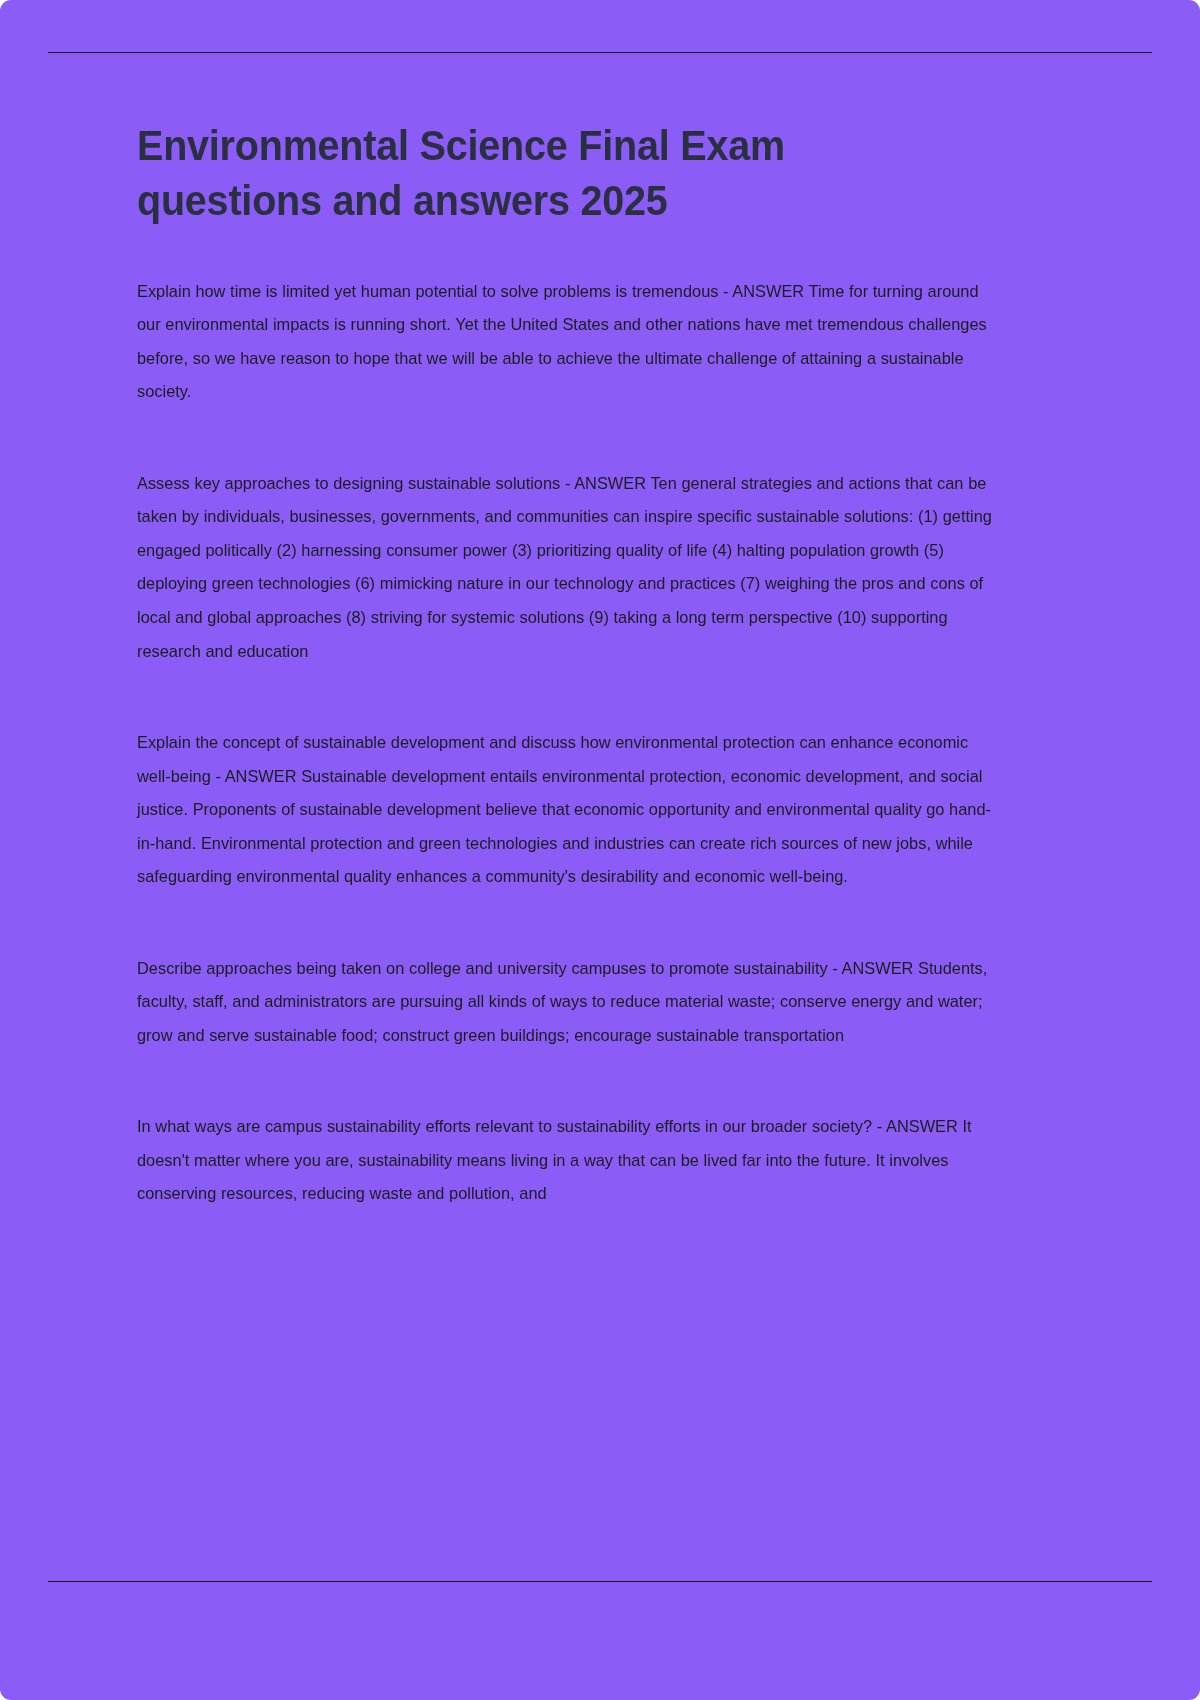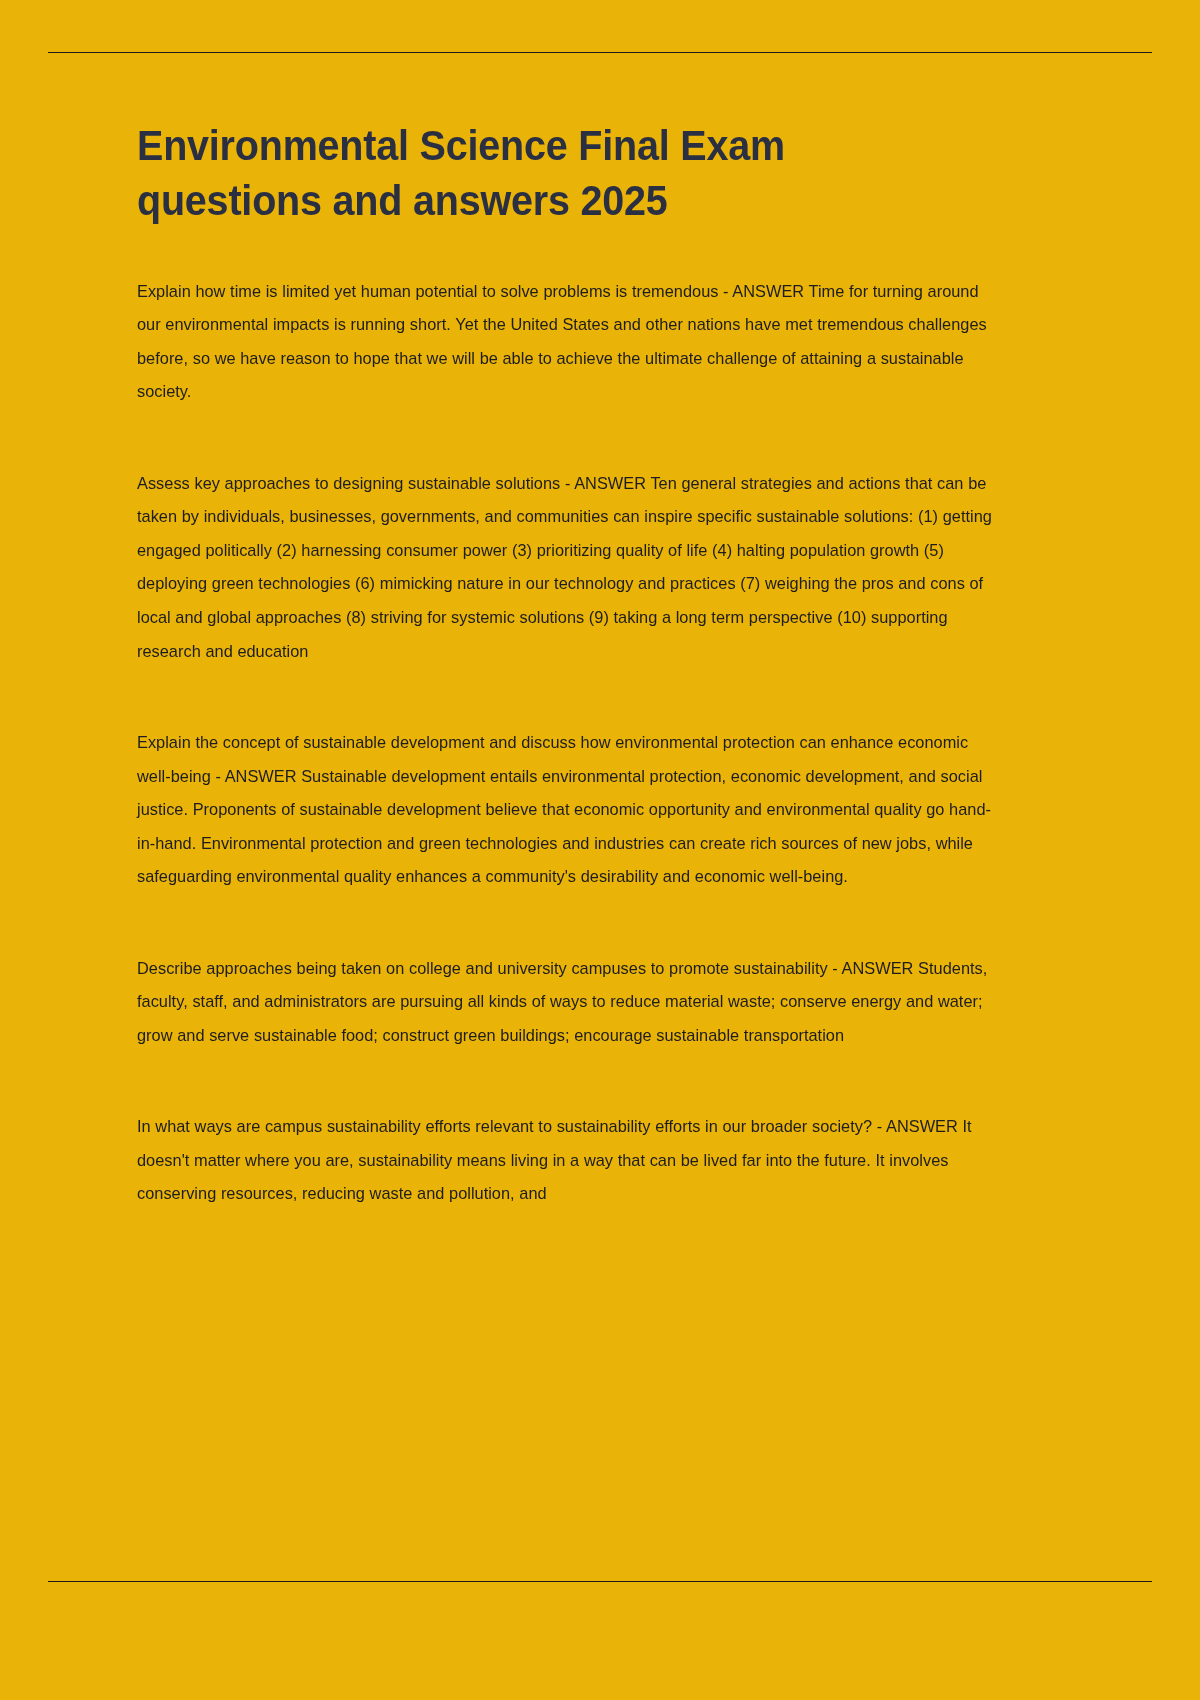--- a/index.html
+++ b/index.html
@@ -12,21 +12,22 @@
     width: 1200px;
     height: 1700px;
     position: relative;
     font-family: "Liberation Sans", "DejaVu Sans", sans-serif;
     overflow: hidden;
   }
 
   .page {
     position: absolute;
     inset: 0;
-    background: #eab308;
+    background: #8b5cf6;
+    border-radius: 11px;
   }
 
   
   .rule {
     position: absolute;
     left: 48px;
     right: 48px;
     height: 0;
     border-top: 1.4px solid #1b1b1b;
   }

